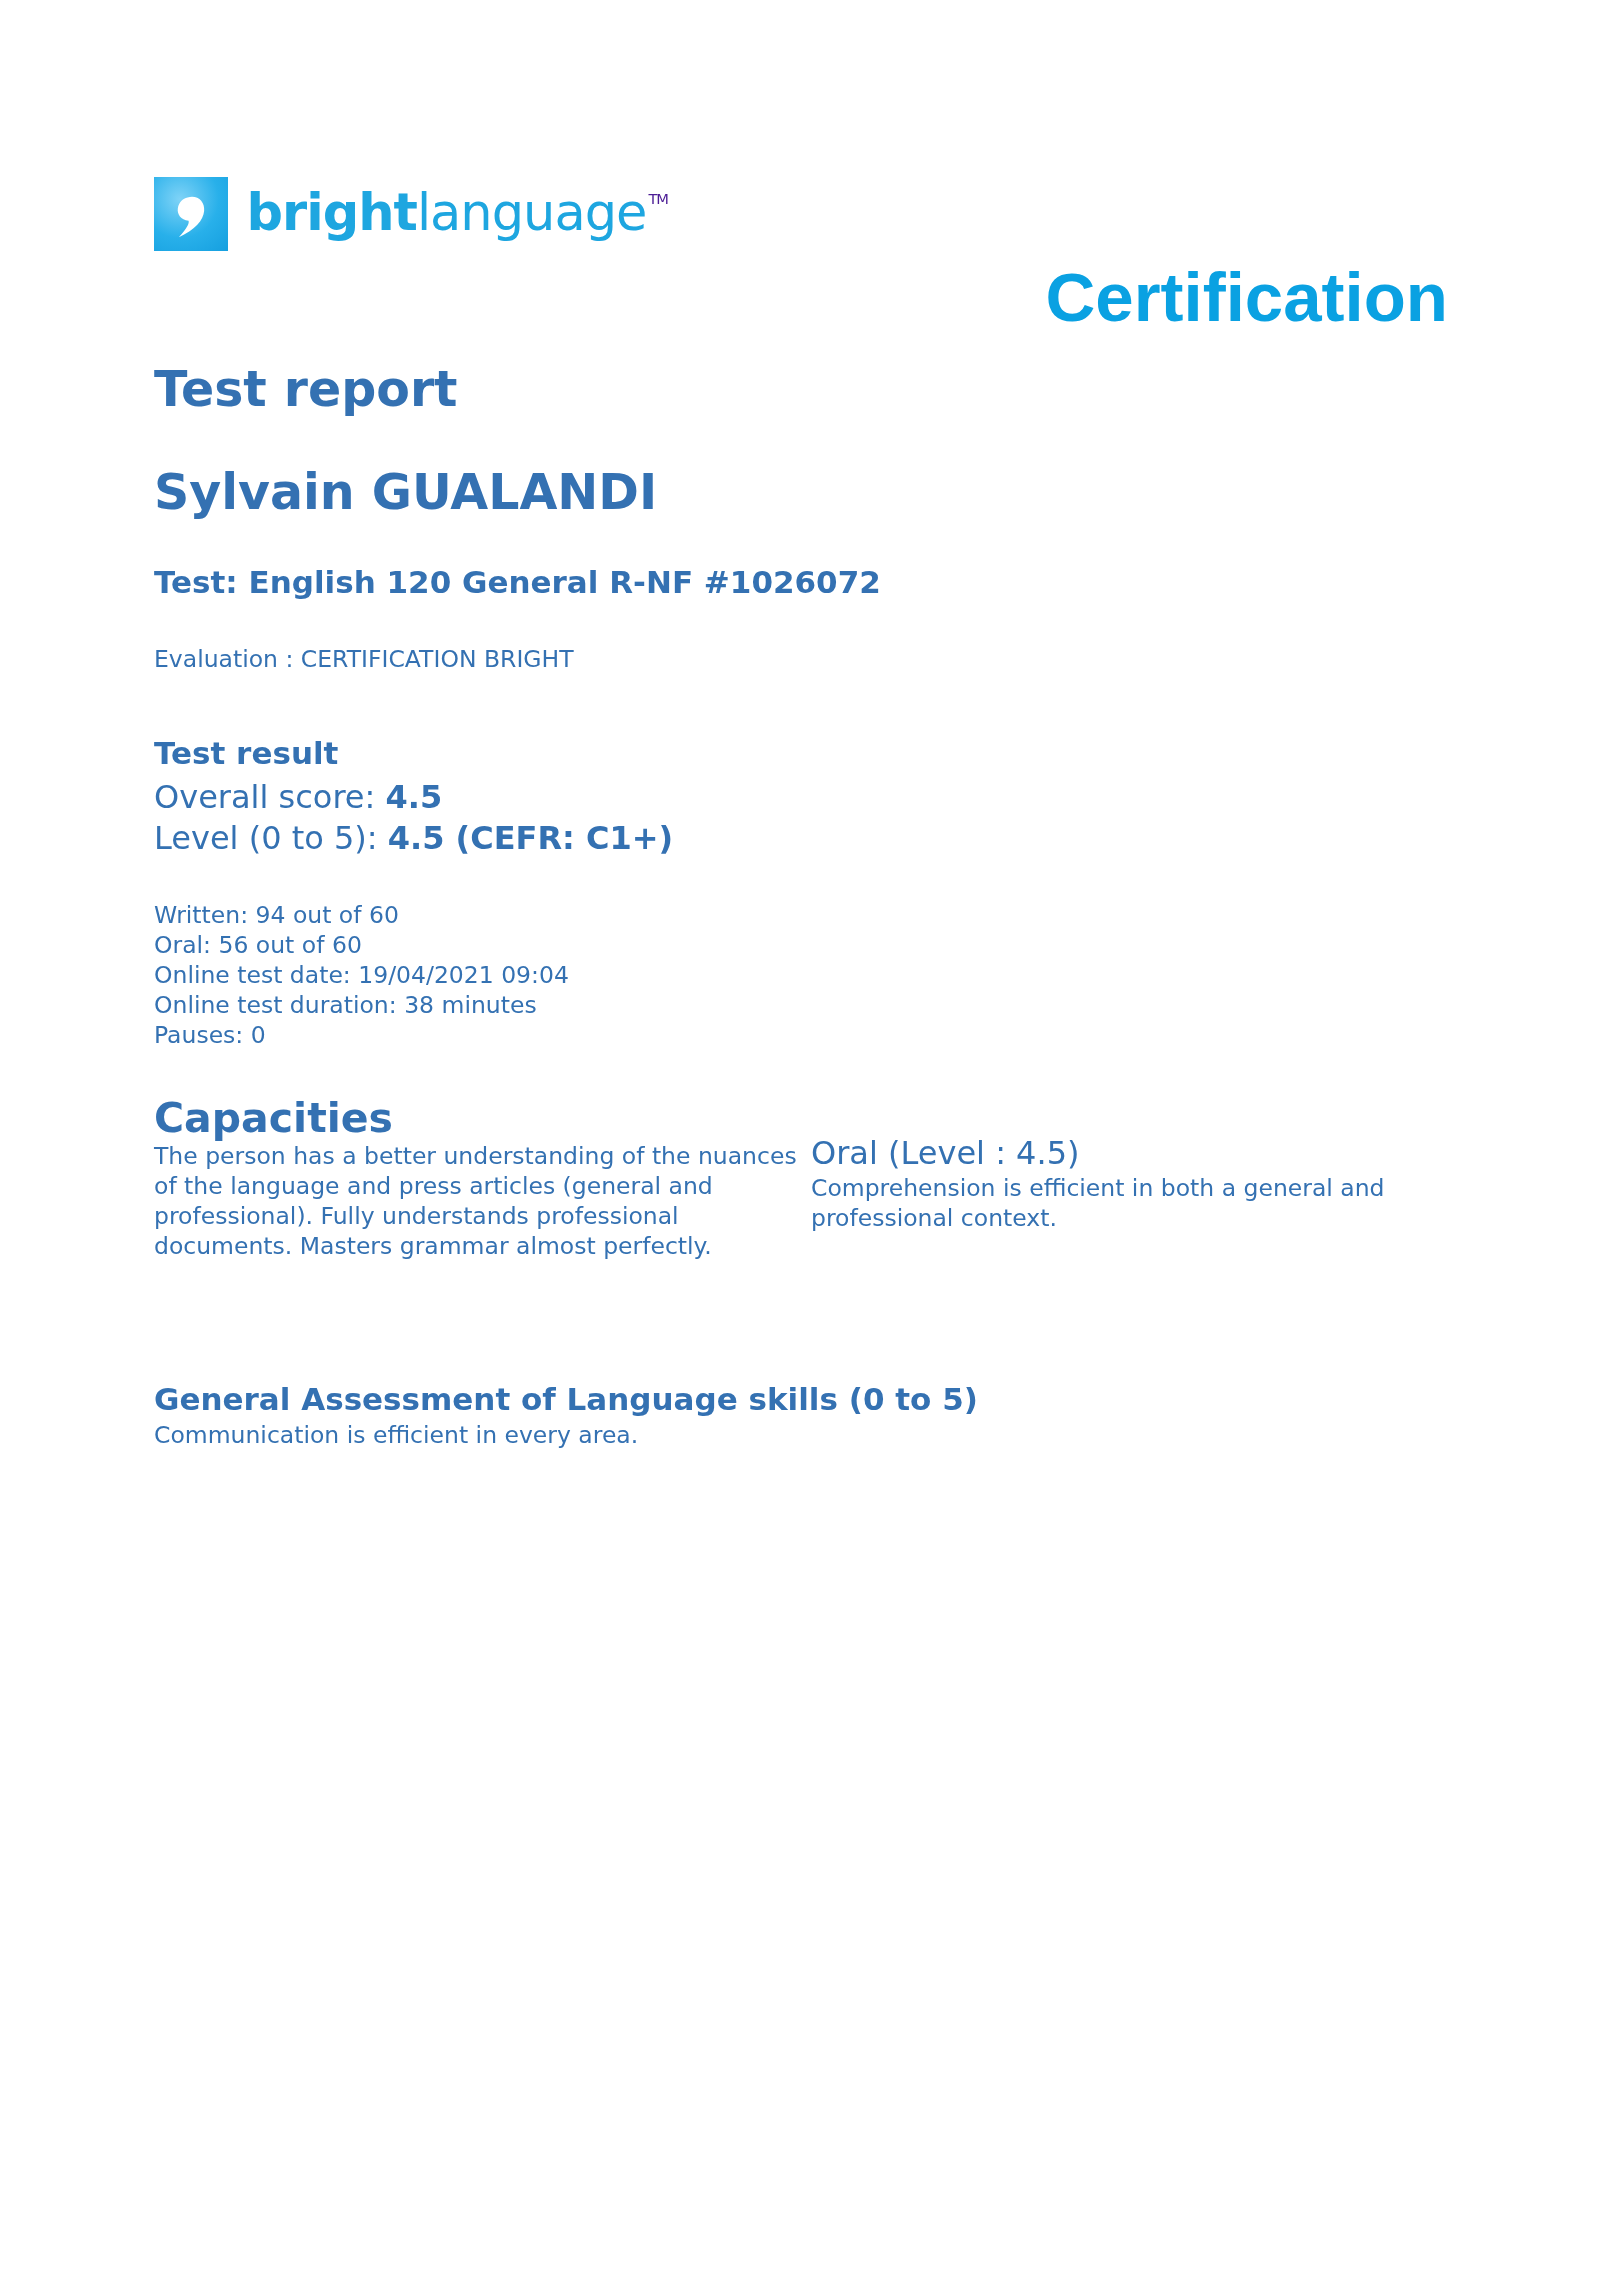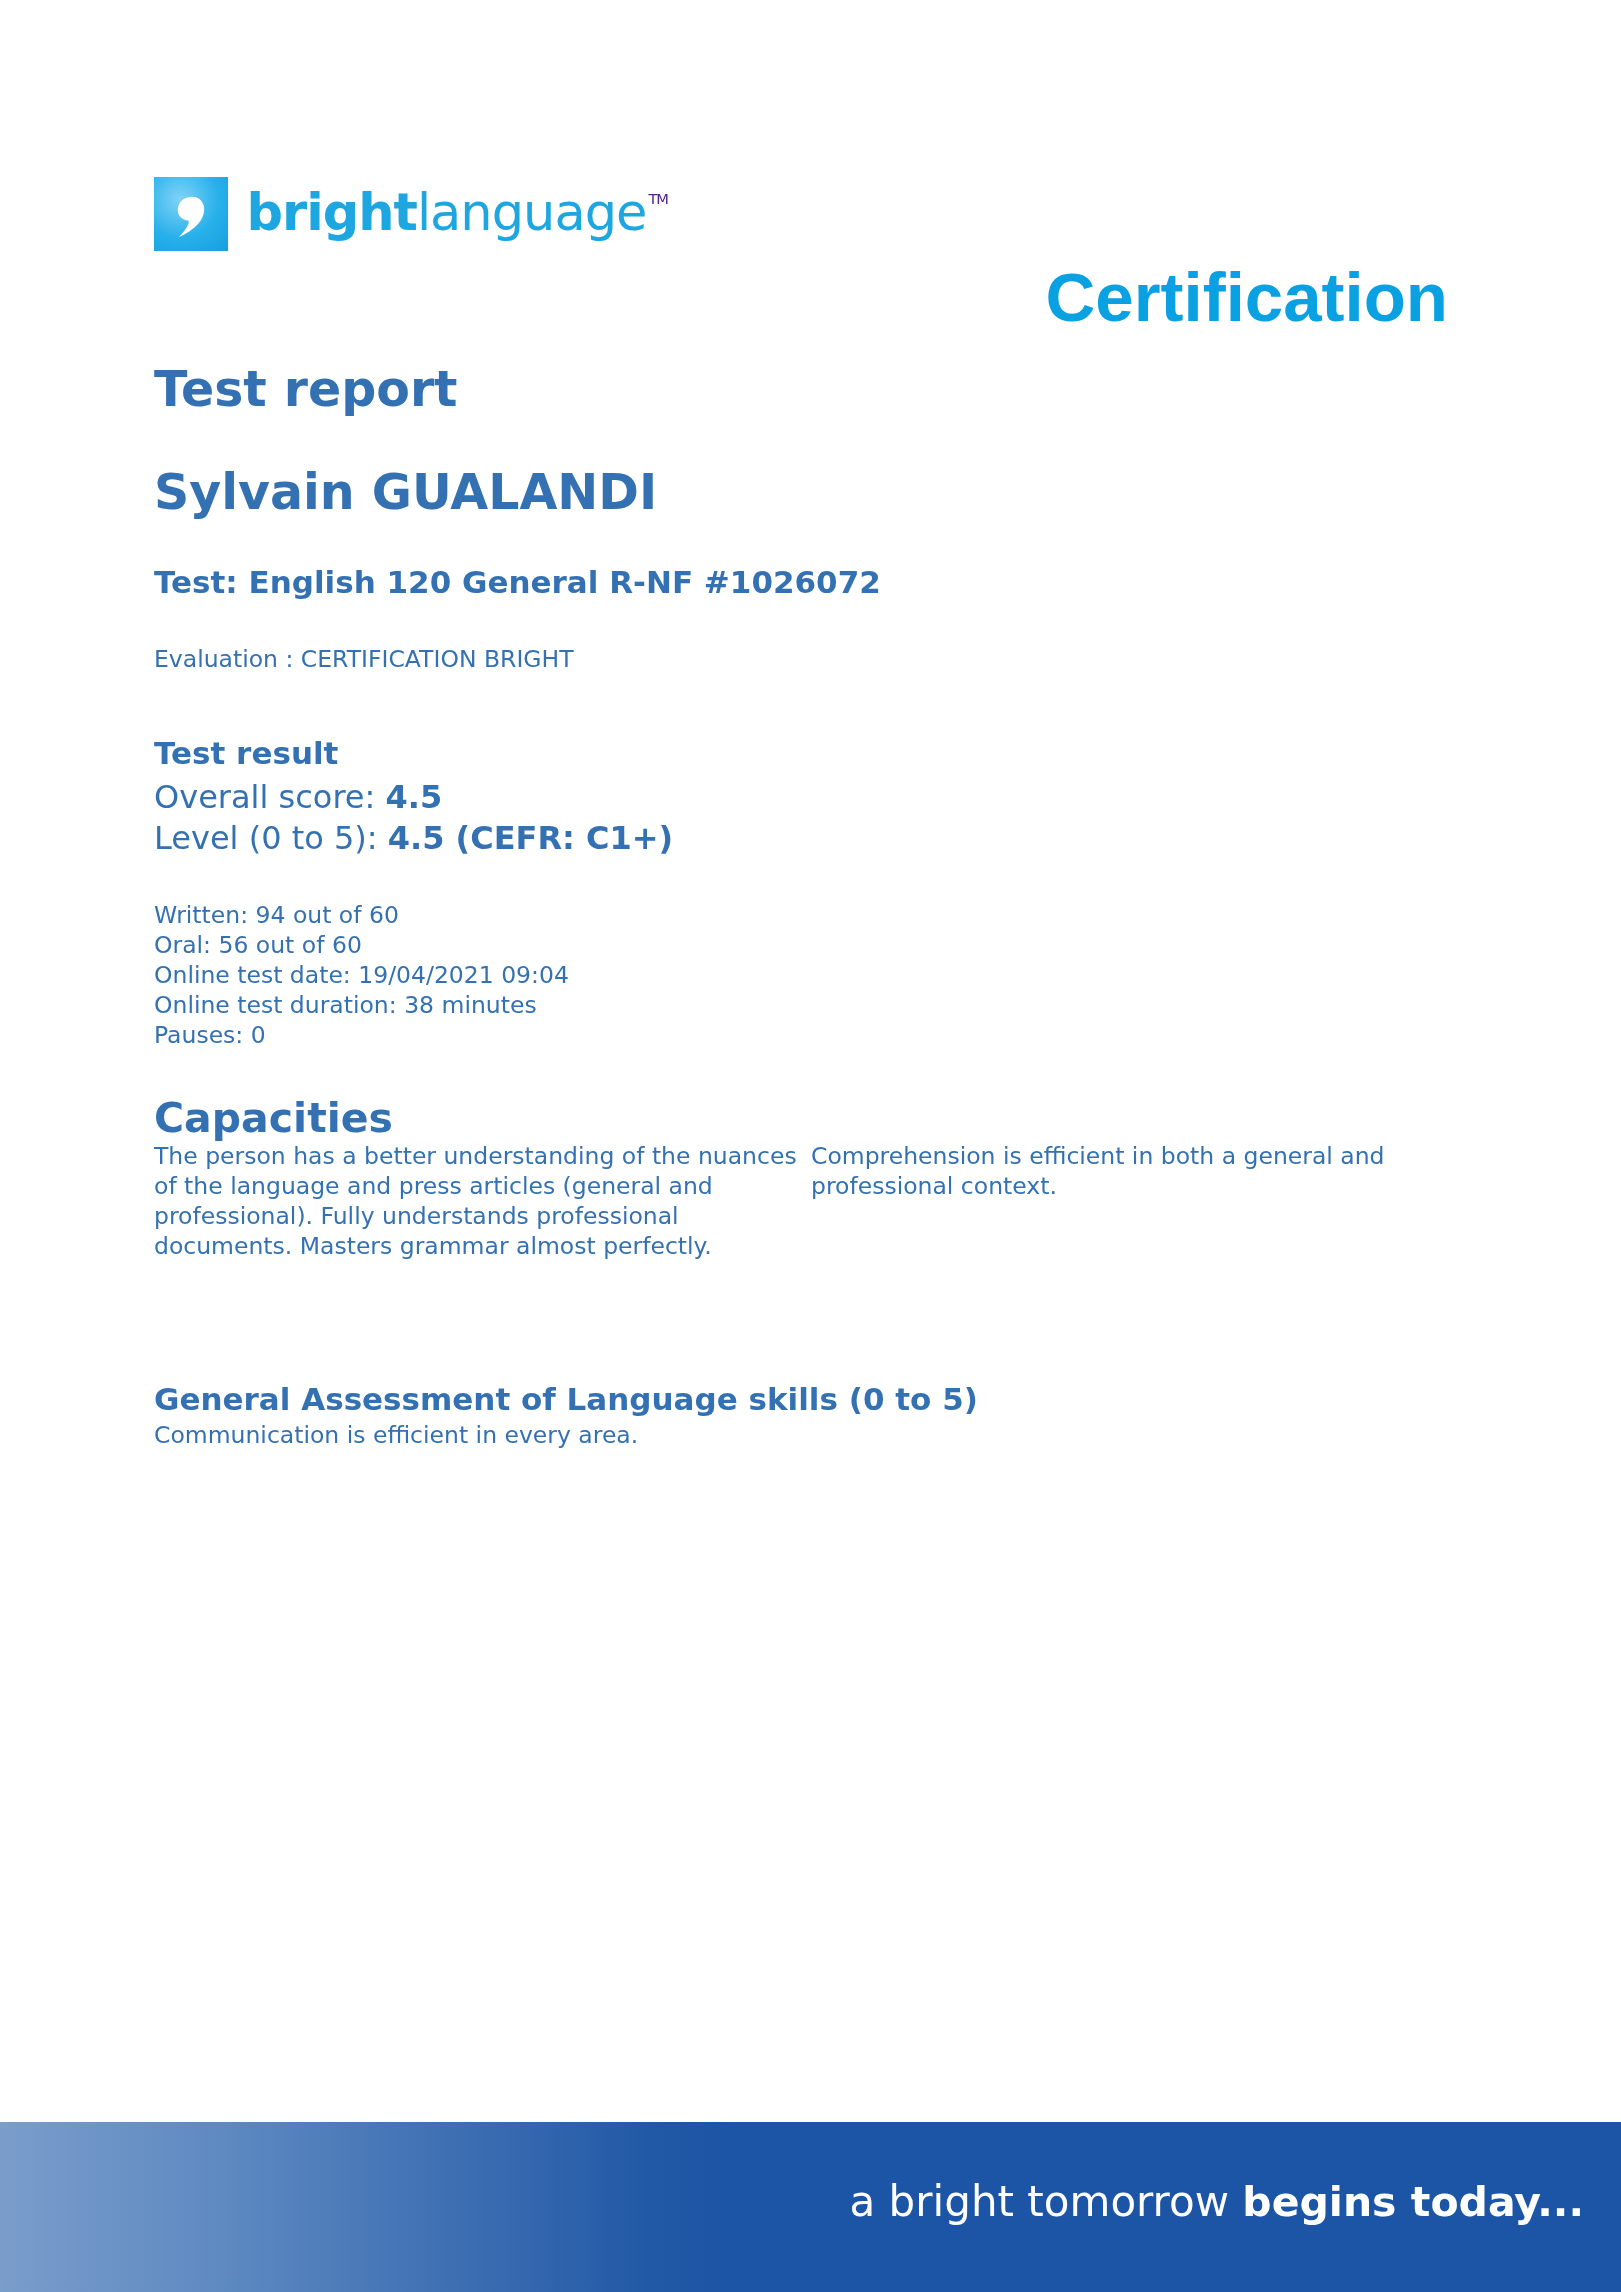--- a/index.html
+++ b/index.html
@@ -219,25 +219,23 @@
       <div>Online test date: 19/04/2021 09:04</div>
       <div>Online test duration: 38 minutes</div>
       <div>Pauses: 0</div>
     </div>
 
     <div class="cap-title">Capacities</div>
     <div class="cap-col written">
       <p>The person has a better understanding of the nuances of the language and press articles (general and professional). Fully understands professional documents. Masters grammar almost perfectly.</p>
     </div>
     <div class="cap-col oral">
+      <h3>Oral (Level : 4.5)</h3>
       <p>Comprehension is efficient in both a general and professional context.</p>
     </div>
 
     <div class="ga-title">General Assessment of Language skills (0 to 5)</div>
     <div class="ga-text small">Communication is efficient in every area.</div>
   </div>
 
-  <div class="footer">
-    <div class="tagline"><span>a bright tomorrow </span><span class="strong">begins today...</span></div>
-  </div>
 
 </div>
 
 
 </body></html>

